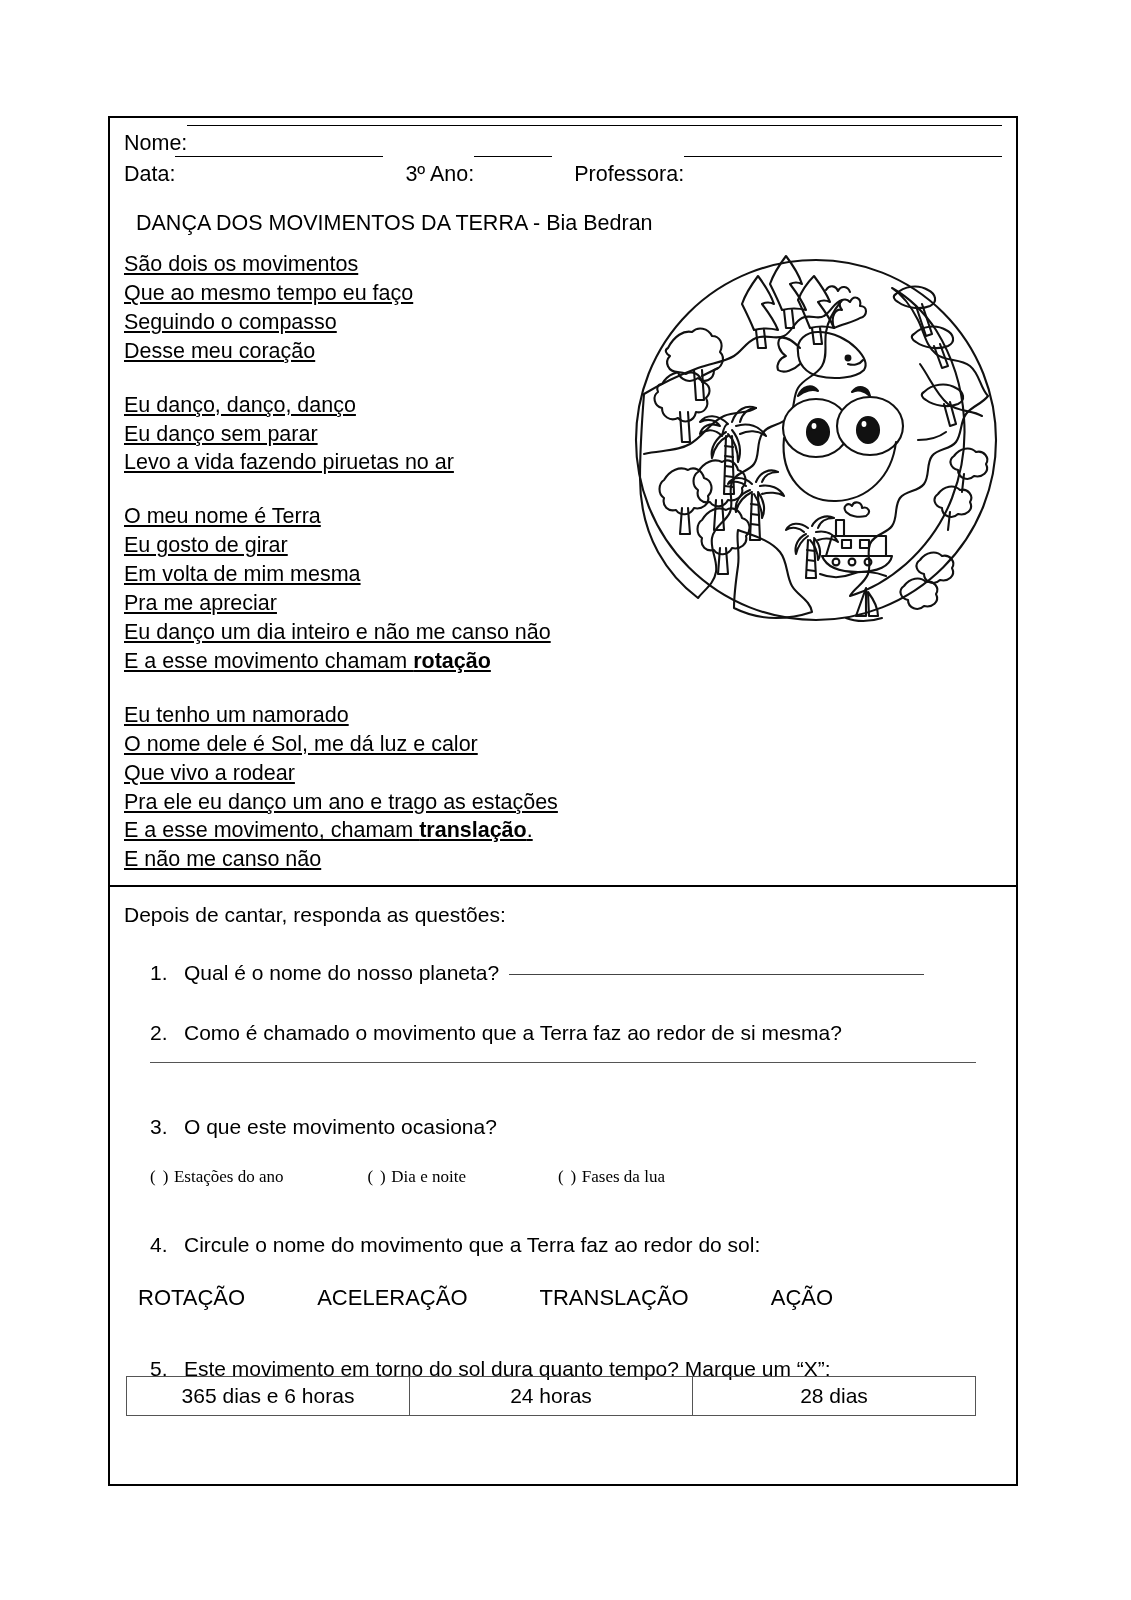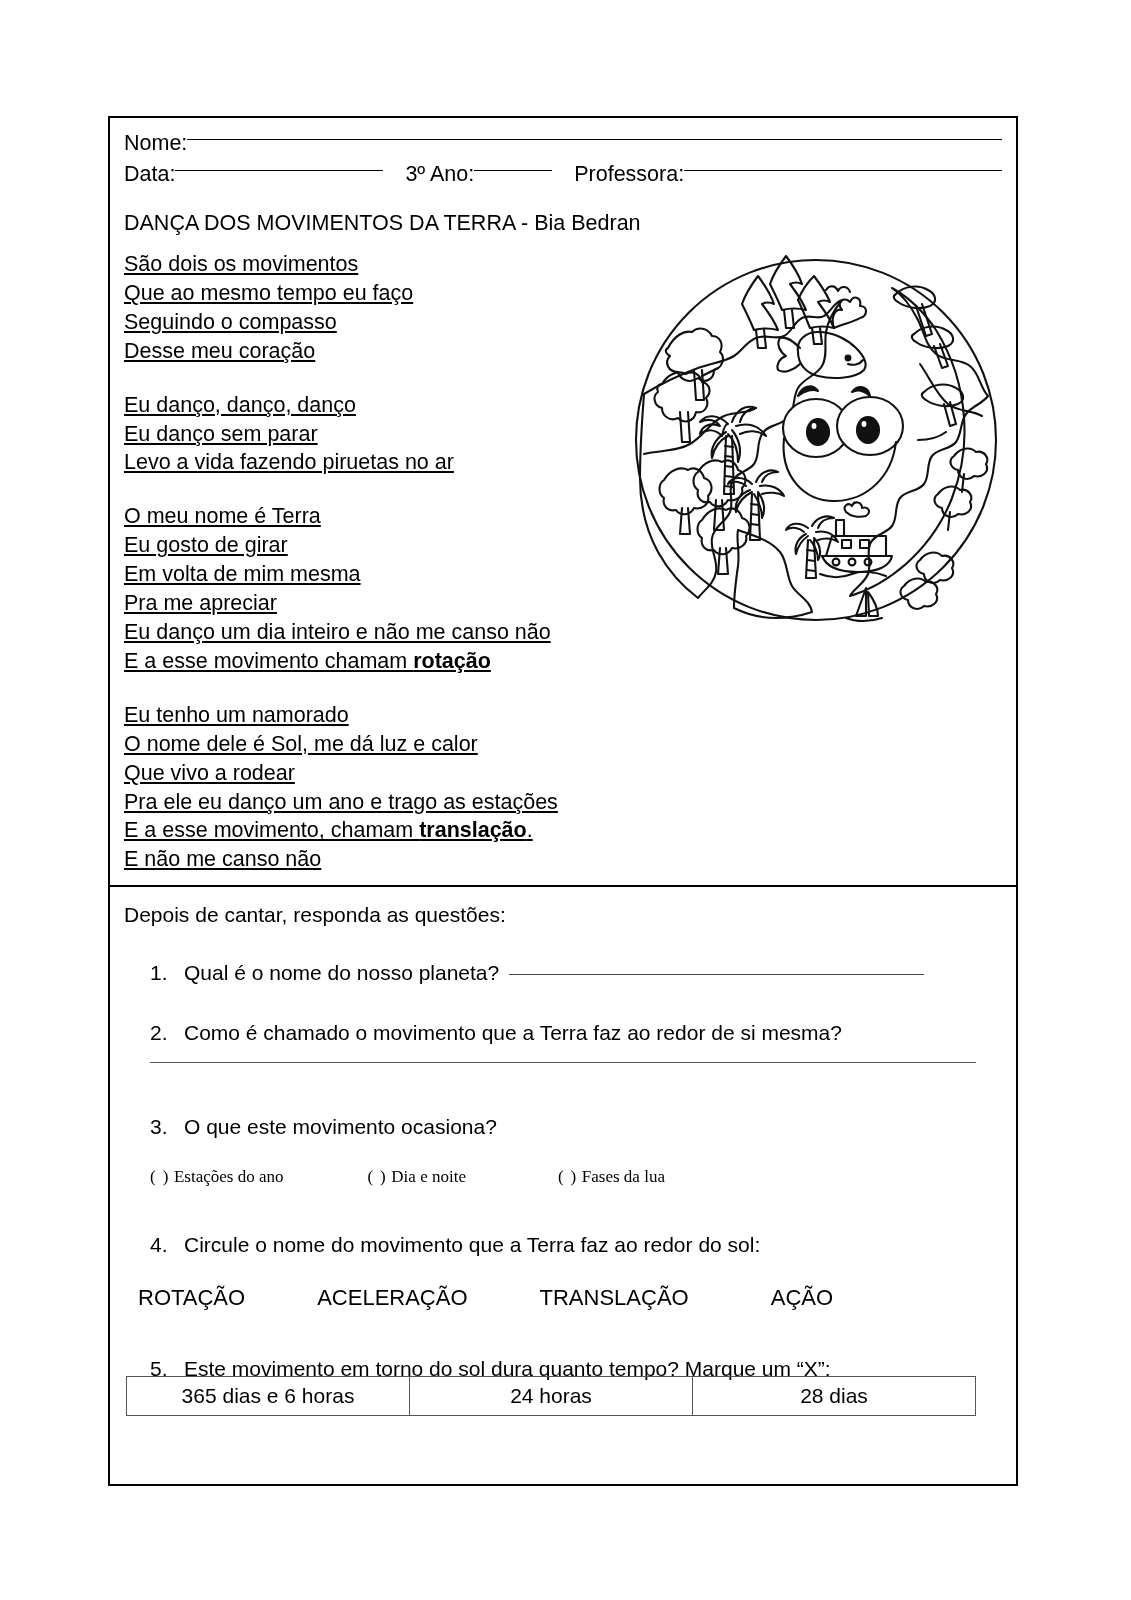--- a/index.html
+++ b/index.html
@@ -28,41 +28,42 @@
     box-sizing: border-box;
     background: #fff;
   }
 
   
   .header {
     padding: 10px 14px 0 14px;
   }
   .hdr-row {
     display: flex;
-    align-items: center;
+    align-items: flex-start;
     font-size: 21.5px;
     line-height: 1.42;
     white-space: nowrap;
   }
   .hdr-label { flex: none; }
   .rule {
     display: inline-block;
     border-bottom: 1.6px solid #000;
     position: relative;
     top: -4px;
     height: 1px;
   }
   .rule.grow { flex: 1 1 auto; }
   .gap-sm { display: inline-block; width: 22px; flex: none; }
 
   
   .song-title {
     font-size: 21.5px;
     padding: 22px 22px 0 14px;
     white-space: nowrap;
+    margin-left: 12px;
   }
 
   
   .lyrics {
     padding: 14px 14px 0 14px;
     font-size: 21.5px;
     line-height: 1.345;
     position: relative;
     z-index: 2;
     width: 530px;

